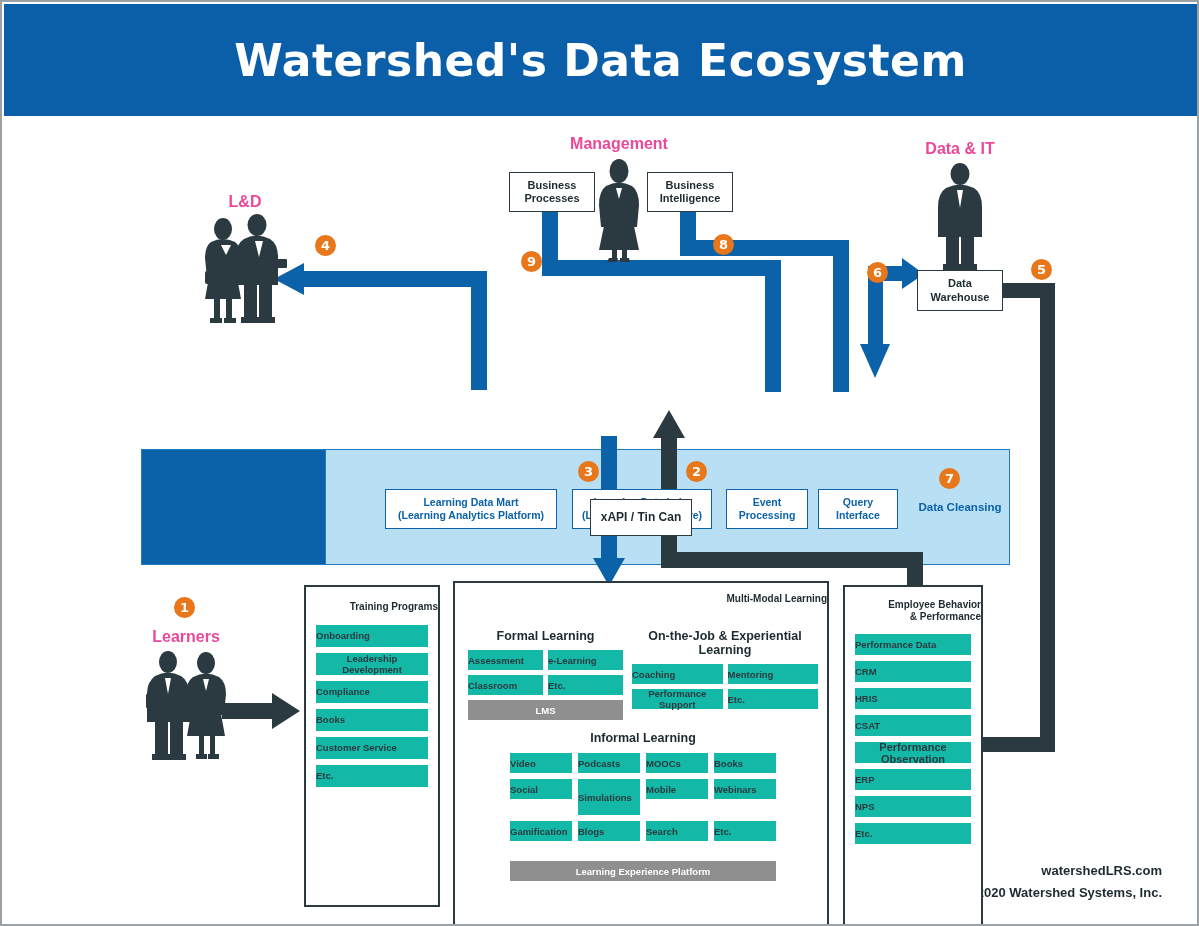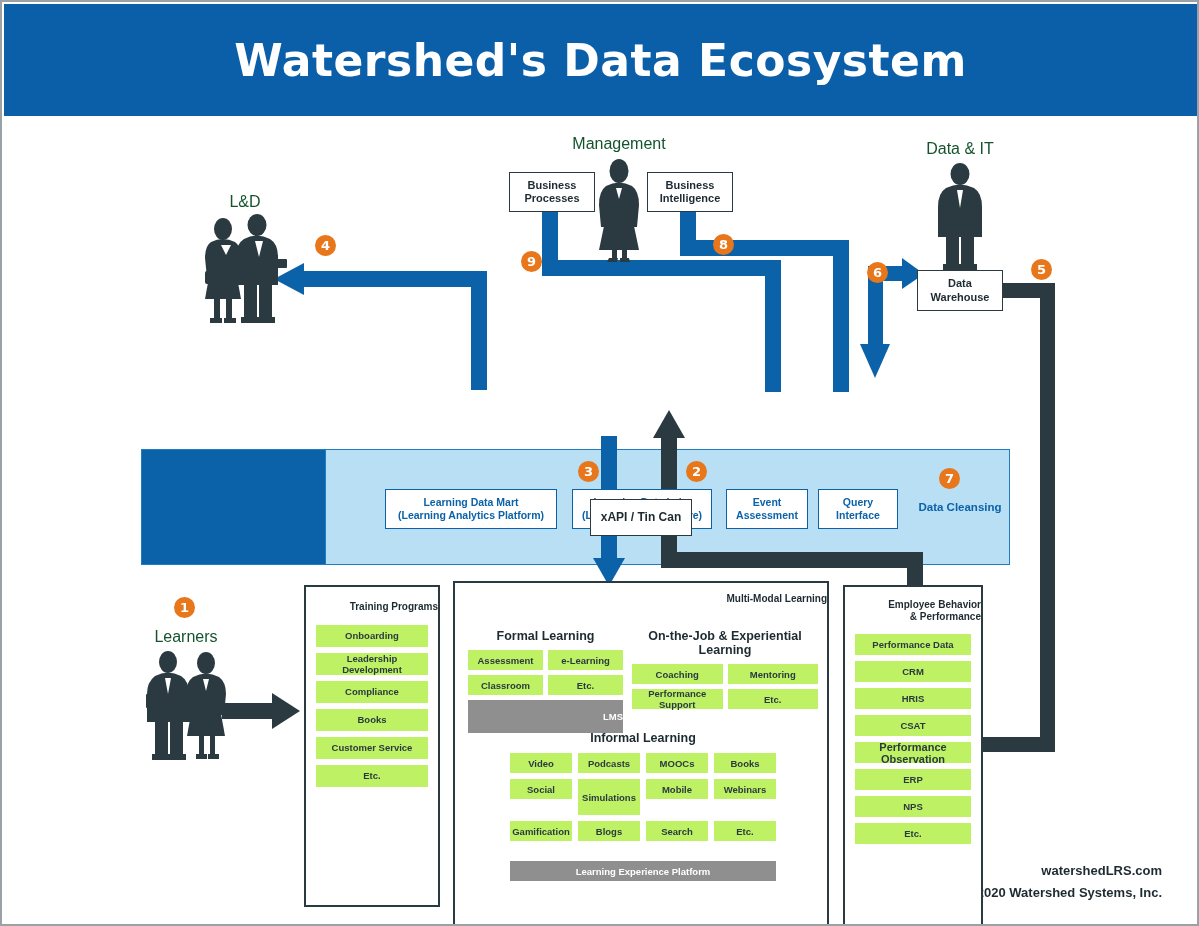--- a/index.html
+++ b/index.html
@@ -10,21 +10,21 @@
   #header{position:absolute;left:2px;top:2px;width:1193px;height:112px;background:#0b5ea8;}
   #header-title{position:absolute;left:0;top:0;width:100%;height:112px;
       display:flex;align-items:center;justify-content:center;
       color:#ffffff;font-size:44px;font-weight:bold;letter-spacing:.5px;
       font-family:"DejaVu Sans",sans-serif;}
   #canvas{position:absolute;left:2px;top:116px;width:1193px;height:806px;background:#fff;}
 
   
   .abs{position:absolute;box-sizing:border-box;}
   .bluebar{background:#0b62a8;}
-  .sect-label{position:absolute;font-weight:normal;color:#14532d;text-align:center;}
+  .sect-label{position:absolute;font-weight:bold;color:#ec4899;text-align:center;}
 
   
   #band-dark{left:137px;top:331px;width:185px;height:116px;background:#0b62a8;border:1px solid #1f7ec0;}
   #band-light{left:321px;top:331px;width:685px;height:116px;background:#b9dff5;border:1px solid #1f7ec0;}
 
   
   .bandbox{background:#ffffff;border:1.5px solid #0b62a8;color:#0b62a8;
       font-size:10.5px;font-weight:bold;line-height:1.25;text-align:center;
       display:flex;align-items:center;justify-content:center;padding:2px;}
   .plainbox{background:#ffffff;border:1.5px solid #2b3a40;color:#1d2b31;
@@ -33,22 +33,22 @@
 
   
   .badge{width:21px;height:21px;border-radius:50%;background:#e8761a;color:#fff;
       font-size:13px;font-weight:bold;display:flex;align-items:center;justify-content:center;
       font-family:"DejaVu Sans",sans-serif;line-height:1;z-index:40;}
 
   
   .panel{background:#ffffff;border:2.5px solid #2b3a40;}
   .panel-title{font-size:10px;font-weight:bold;color:#1d2b31;text-align:right;line-height:1.15;}
   .sub-title{font-size:12.5px;font-weight:bold;color:#1d2b31;text-align:center;}
-  .chip{background:#bef264;color:#2b3a40;font-size:9.5px;font-weight:bold;
-      display:flex;align-items:center;justify-content:center;text-align:center;}
+  .chip{background:#14b8a6;color:#2b3a40;font-size:9.5px;font-weight:bold;
+      display:flex;align-items:center;text-align:center;}
   .chip-wide{background:#8f8f8f;color:#ffffff;font-size:9.5px;font-weight:bold;
       display:flex;align-items:center;justify-content:center;text-align:center;}
 
   .footer-line{position:absolute;text-align:right;color:#1d2b31;font-weight:bold;font-size:13px;}
   svg{overflow:visible;}
 </style>
 </head>
 <body>
 
 <div id="page">
@@ -123,21 +123,21 @@
     <div class="abs bandbox" style="left:381px;top:371px;width:172px;height:40px;z-index:20">
       <span style="white-space:pre-line">Learning Data Mart
 (Learning Analytics Platform)</span>
     </div>
     <div class="abs bandbox" style="left:568px;top:371px;width:140px;height:40px;z-index:20">
       <span style="white-space:pre-line">Learning Data Lake
 (Learning Record Store)</span>
     </div>
     <div class="abs bandbox" style="left:722px;top:371px;width:82px;height:40px;z-index:20">
       <span style="white-space:pre-line">Event
-Assessment</span>
+Processing</span>
     </div>
     <div class="abs bandbox" style="left:814px;top:371px;width:80px;height:40px;z-index:20">
       <span style="white-space:pre-line">Query
 Interface</span>
     </div>
     <div class="abs" style="left:901px;top:383px;width:110px;text-align:center;color:#0b62a8;font-size:11.5px;font-weight:bold;z-index:20">
       <span>Data Cleansing</span>
     </div>
 
     <div class="sect-label" style="left:198px;top:75px;width:86px;font-size:16px;">
@@ -317,21 +317,21 @@
           <div class="chip" style="height:20px">
               <span>e-Learning</span>
             </div>
           <div class="chip" style="height:20px">
               <span>Classroom</span>
             </div>
           <div class="chip" style="height:20px">
               <span>Etc.</span>
             </div>
         </div>
-        <div class="chip-wide" style="margin-top:5px;height:33px;justify-content:flex-end;">
+        <div class="chip-wide" style="margin-top:5px;height:20px;">
             <span>LMS</span>
           </div>
       </div>
 
       <div class="abs" style="left:177px;top:46px;width:186px;">
         <div class="sub-title">
           <span>On-the-Job &amp; Experiential Learning</span>
         </div>
         <div style="margin-top:7px;display:grid;grid-template-columns:1fr 1fr;gap:5px;">
           <div class="chip" style="height:20px">

